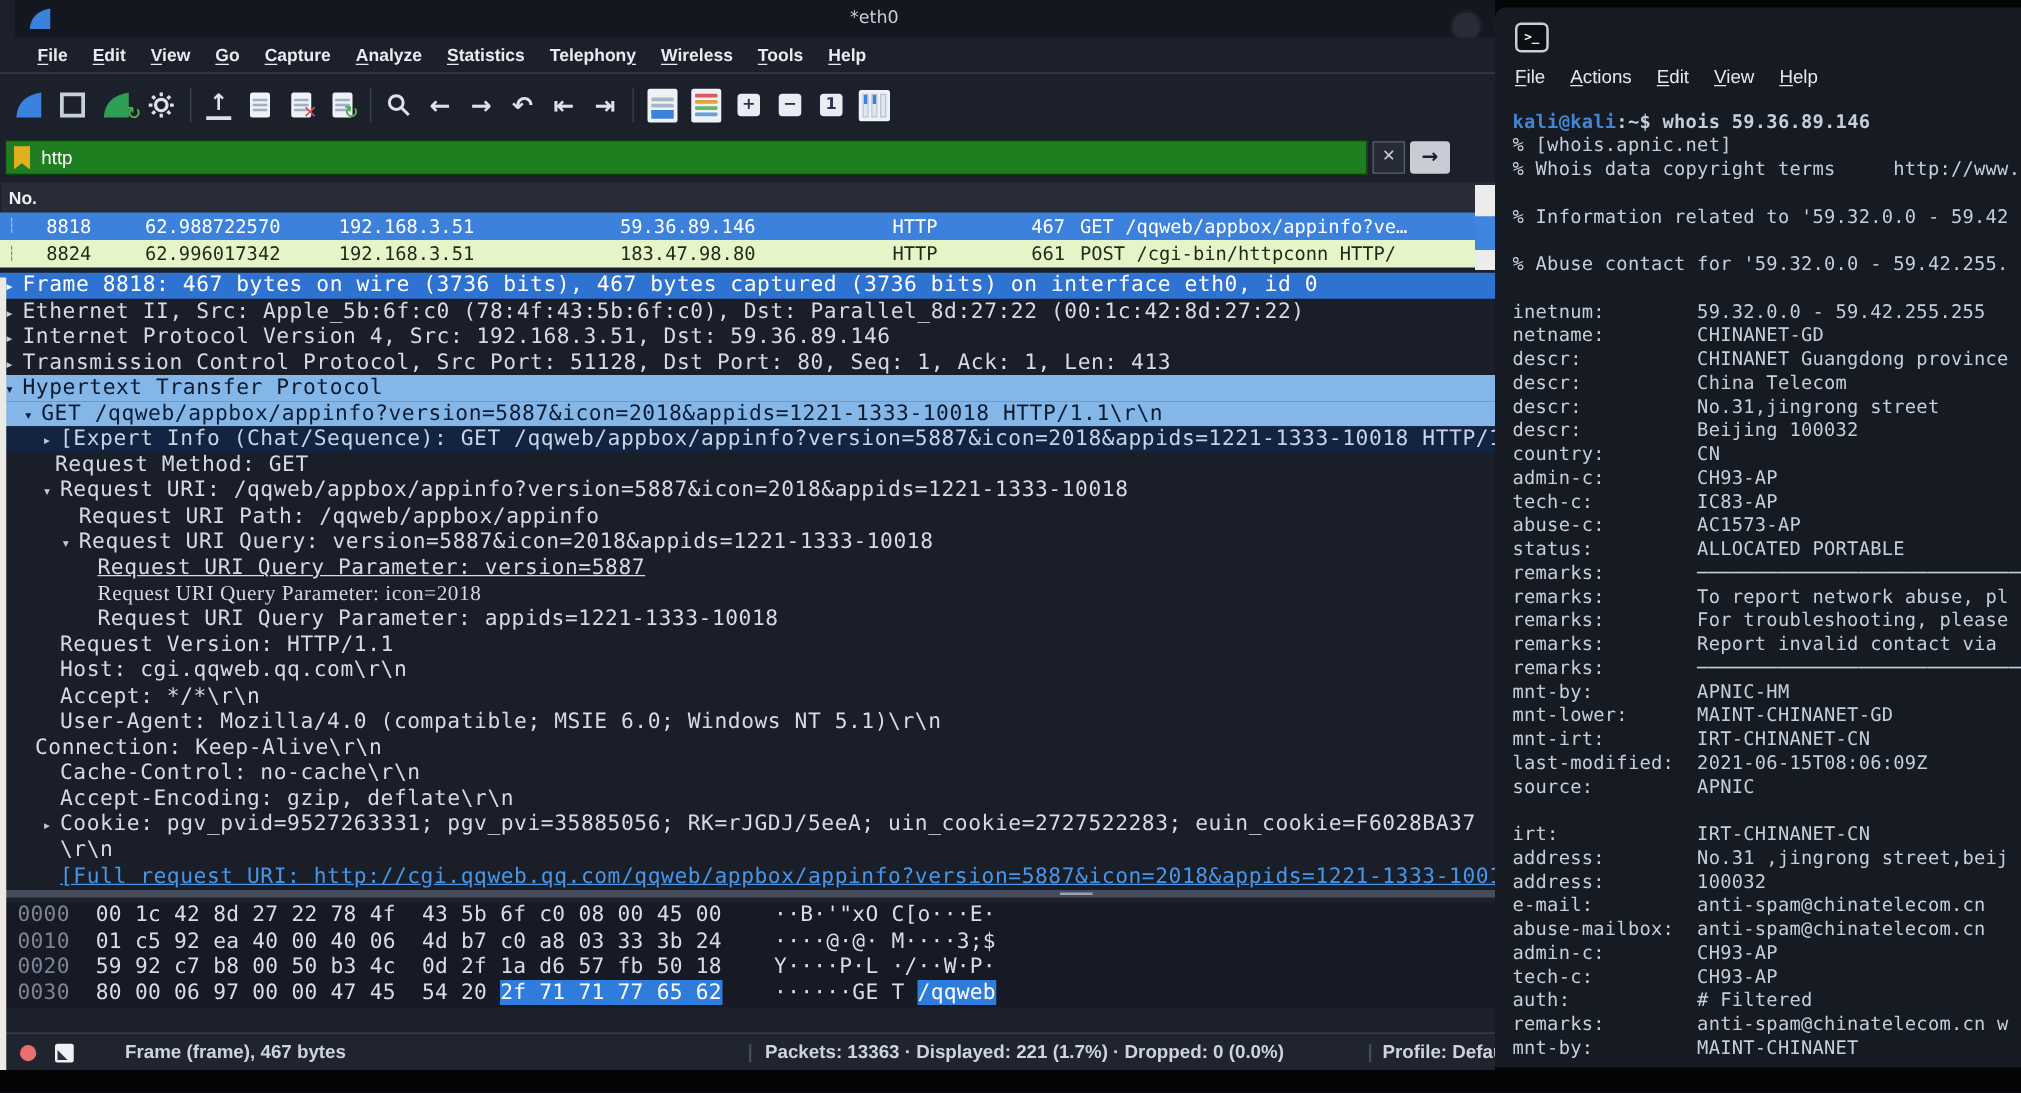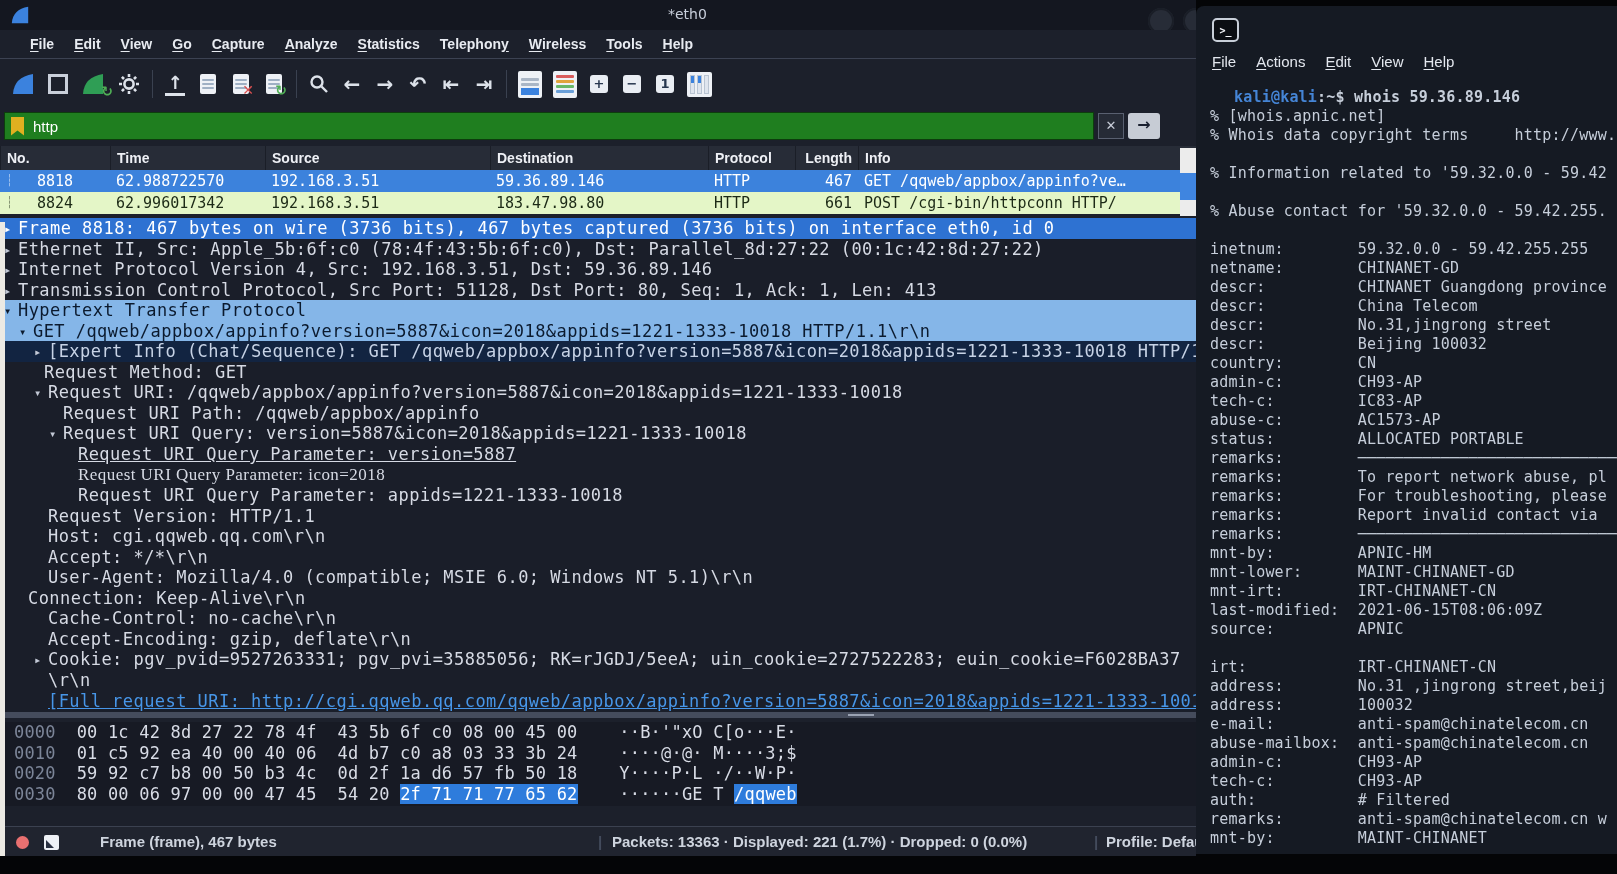--- a/index.html
+++ b/index.html
@@ -1,21 +1,21 @@
 <!DOCTYPE html>
 <html><head>
 <meta charset="utf-8">
 <style>
   html,body{margin:0;padding:0;background:#040507;}
   body{width:1617px;height:874px;position:relative;overflow:hidden;
        font-family:"DejaVu Sans",sans-serif;}
   
   #wireshark{position:absolute;left:0;top:0;width:1196px;height:856px;
     background:#1c202b;overflow:hidden;z-index:1;}
-  .ws-titlebar{position:absolute;top:0;left:0;right:0;height:30px;background:#141720;}
+  .ws-titlebar{position:absolute;top:0;left:12px;right:0;height:30px;background:#141720;}
   .ws-title{position:absolute;left:668px;top:6px;color:#c9cfdb;font-size:14px;white-space:pre;}
   .ws-logo{position:absolute;left:10px;top:4px;}
   .ws-circle{position:absolute;top:8px;width:26px;height:26px;border-radius:50%;
     background:#272c37;box-shadow:inset 0 0 0 2px #1a1e27;}
   .ws-menubar{position:absolute;top:30px;left:0;right:0;height:28px;display:flex;
     align-items:center;padding-left:20px;border-bottom:1px solid #3c4252;background:#1c202b;}
   .menu-item{padding:3px 10px;color:#e8ebf1;font:bold 14px "Liberation Sans",sans-serif;
     white-space:pre;cursor:default;}
   .menu-item u{text-underline-offset:2px;}
   .ws-toolbar{position:absolute;top:59px;left:0;right:0;height:50px;display:flex;
@@ -50,21 +50,21 @@
   .bookmark{width:13px;height:19px;background:#e0b020;
     clip-path:polygon(0 0,100% 0,100% 100%,50% 74%,0 100%);}
   .filt-text{color:#fff;font:15px "Liberation Sans",sans-serif;}
   .filt-x{width:26px;height:26px;background:#262b36;border:1px solid #596070;color:#c8cdd8;
     font:13px/24px "DejaVu Sans",sans-serif;text-align:center;box-sizing:border-box;}
   .filt-go{width:32px;height:26px;background:#c7ccd5;border-radius:3px;color:#1a2030;
     font:bold 16px/24px "DejaVu Sans",sans-serif;text-align:center;}
   
   .ws-list{position:absolute;top:146px;left:0;width:1196px;font-family:"DejaVu Sans Mono",monospace;}
   .plrow{display:flex;white-space:pre;overflow:hidden;}
-  .plhead{background:#272c37;color:#eef0f5;font:bold 14px/24px "Liberation Sans",sans-serif;height:24px;}
+  .plhead{background:#272c37;color:#eef0f5;font:bold 14px/24px "Liberation Sans",sans-serif;height:24px;flex-direction:column;}
   .plhead .cell{border-left:1px solid #1a1e27;}
   .cell{padding:0 6px;overflow:hidden;box-sizing:border-box;flex:none;}
   .c-no{width:110px;text-align:center;}
   .c-time{width:155px;}.c-src{width:225px;}.c-dst{width:218px;}
   .c-proto{width:87px;}.c-len{width:63px;text-align:right;}.c-info{flex:1;}
   .plhead .c-no{text-align:left;}
   .prow{height:22px;font-size:15px;line-height:22px;position:relative;}
   .prow.selected{background:#3c82dc;color:#fff;}
   .prow.http{background:#e4f6c7;color:#1c2a16;}
   .rowmark{position:absolute;left:6px;top:0;font-size:11px;opacity:.55;}
@@ -109,21 +109,21 @@
   .term-icon{position:absolute;left:16px;top:12px;width:27px;height:24px;border:2px solid #c8cfd9;
     border-radius:5px;background:#0b0e13;color:#f2f4f8;font:bold 10px/22px "DejaVu Sans Mono",monospace;
     text-align:center;box-sizing:border-box;}
   .term-menu{position:absolute;top:44px;left:6px;display:flex;}
   .term-menu .menu-item{font:15px "Liberation Sans",sans-serif;font-weight:normal;color:#e3e7ee;}
   .term-body{position:absolute;top:82px;left:14px;right:0;bottom:0;
     font:15px/19px "DejaVu Sans Mono",monospace;letter-spacing:.2px;color:#c6ceda;
     white-space:pre;overflow:hidden;}
   .term-line{height:19px;}
   .term-line.prompt{font-weight:bold;}
-  .t-blue{color:#4585d6;margin-left:24px;}
+  .t-blue{color:#4585d6;}
 </style>
 </head>
 <body>
 
 <div id="wireshark">
   <div class="ws-titlebar">
     <span class="ws-logo">
       <svg width="20" height="22" viewBox="0 0 22 22">
           <path d="M2 20 Q 3 5 20 2 L 20 20 Z" fill="#3b82de"></path>
         </svg>

